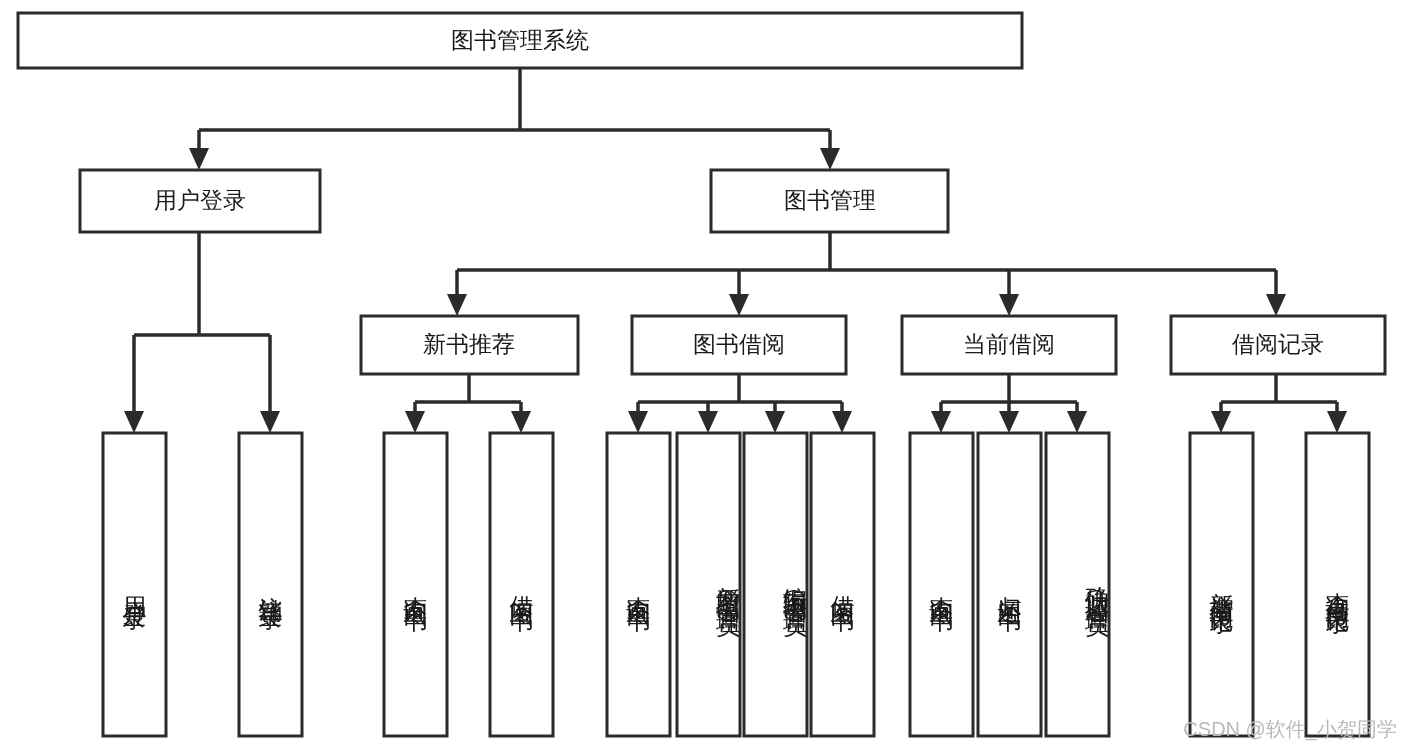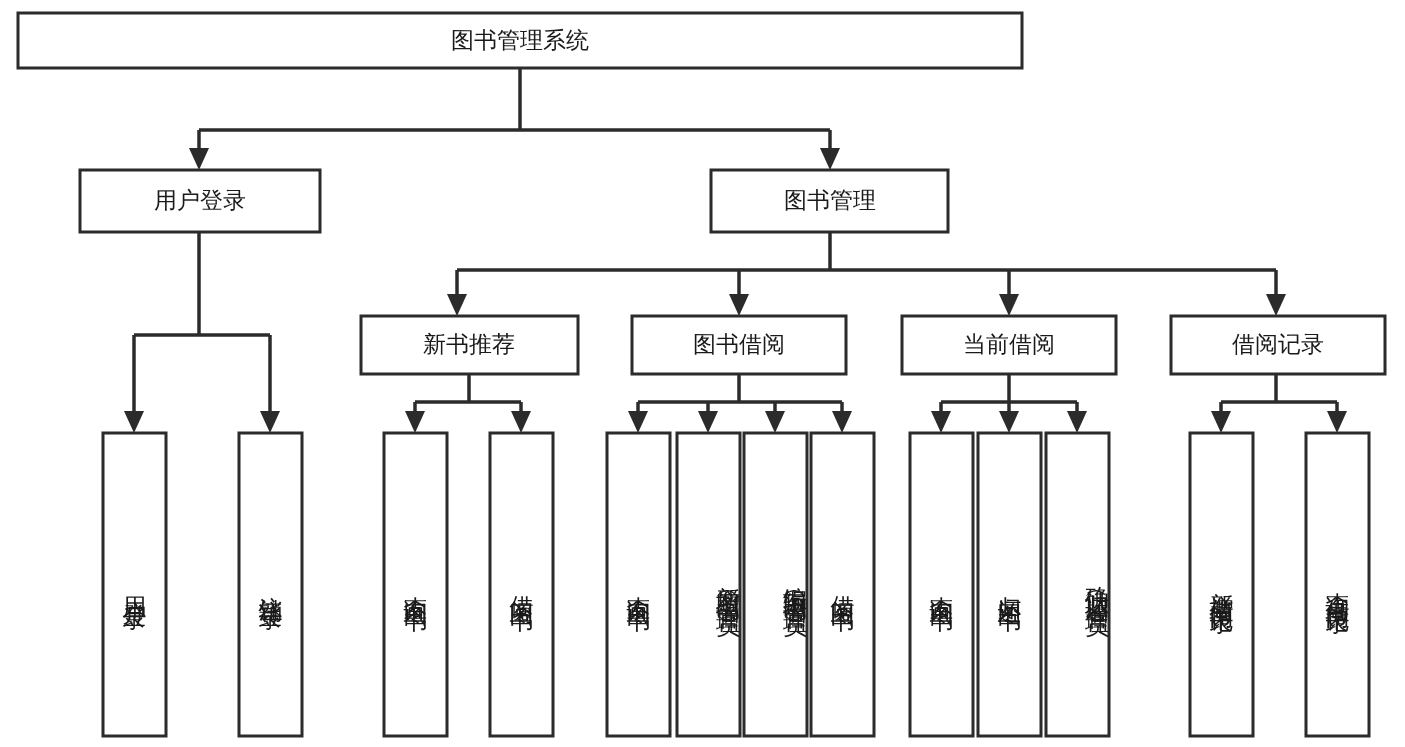--- a/index.html
+++ b/index.html
@@ -212,13 +212,14 @@
   <div class="leaf-label" style="left:744px; top:437px; width:63px; height:295px; align-items:flex-start;">编辑图书（管理员）</div>
   <div class="leaf-label" style="left:811px; top:433px; width:63px; height:303px;">借阅图书</div>
 
   <div class="leaf-label" style="left:910px; top:433px; width:63px; height:303px;">查询图书</div>
   <div class="leaf-label" style="left:978px; top:433px; width:63px; height:303px;">归还图书</div>
   <div class="leaf-label" style="left:1046px; top:437px; width:63px; height:295px; align-items:flex-start;">确认归还（管理员）</div>
 
   <div class="leaf-label" style="left:1190px; top:433px; width:63px; height:303px;">新增借阅记录</div>
   <div class="leaf-label" style="left:1306px; top:433px; width:63px; height:303px;">查询借阅记录</div>
 
+  <div id="watermark">CSDN @软件_小贺同学</div>
 </div>
 
 </body></html>

